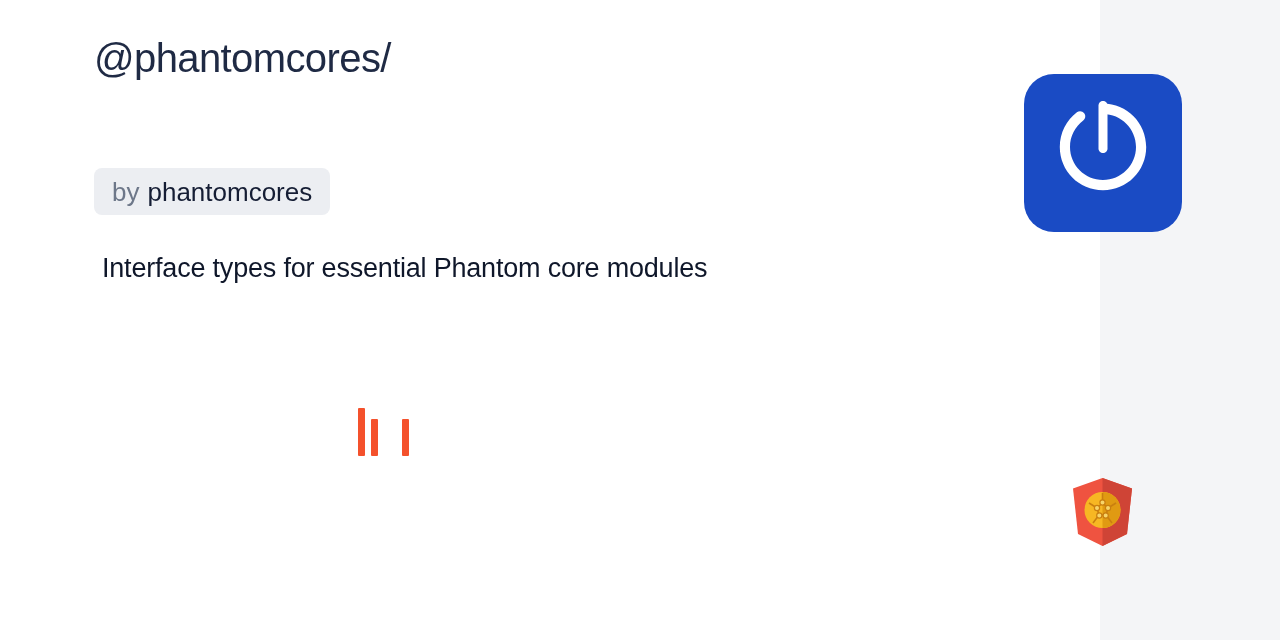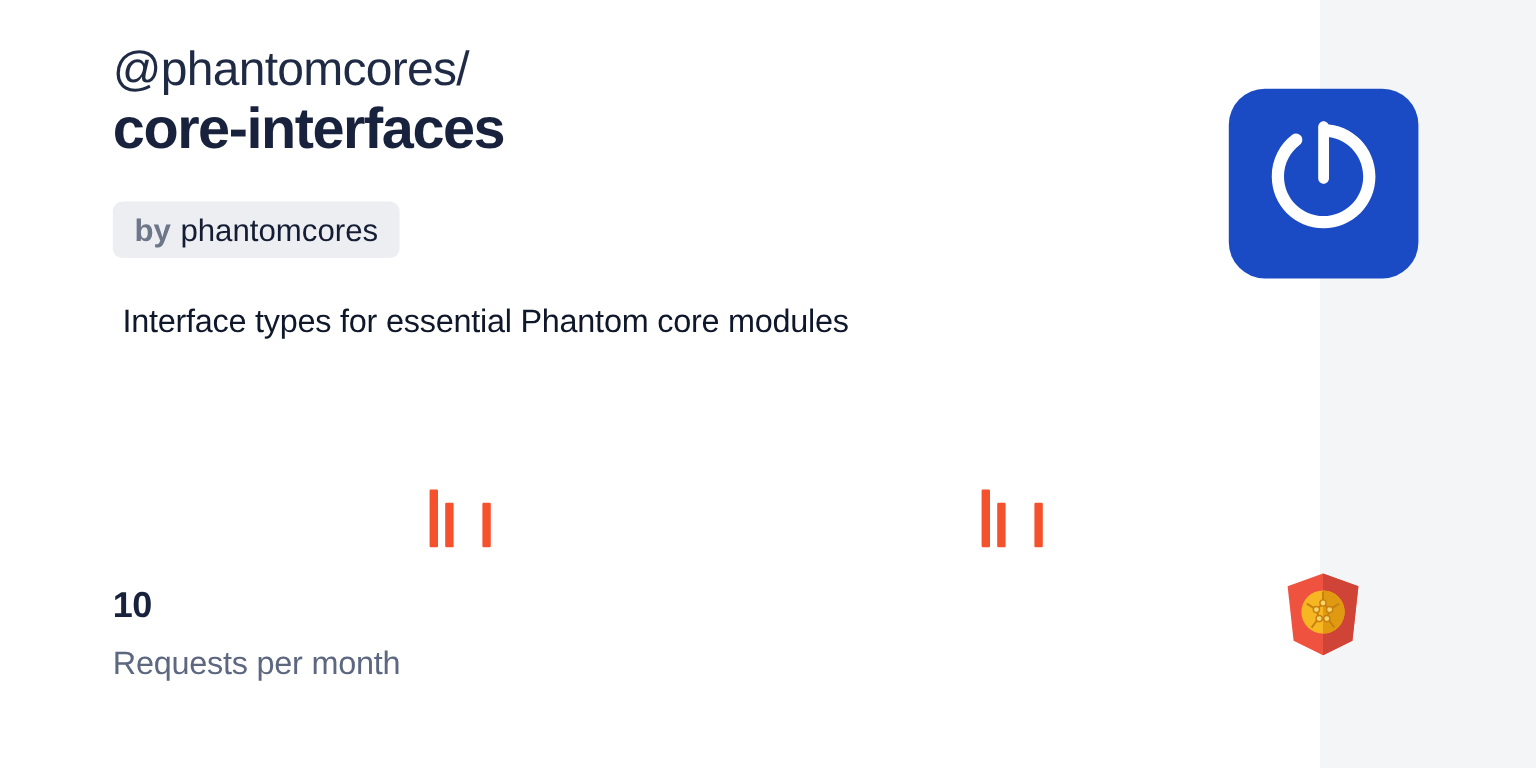--- a/index.html
+++ b/index.html
@@ -98,21 +98,21 @@
     border-radius: 8px;
     height: 47px;
     display: flex;
     align-items: center;
     gap: 8px;
     padding: 0 18px;
     font-size: 26px;
     line-height: 1;
     white-space: nowrap;
   }
-  .badge .lbl { color: #6d7789; font-weight: 700; }
+  .badge .lbl { color: #6d7789; font-weight: 400; }
   .badge .val { color: #151d34; font-weight: 400; }
 
   
   .description {
     position: absolute;
     left: 102px;
     top: 251px;
     font-size: 27px;
     font-weight: 400;
     color: #0f172a;
@@ -204,43 +204,32 @@
         <circle cx="31.5" cy="25.5" r="2.6"></circle>
         <circle cx="26" cy="31" r="2.6"></circle>
         <circle cx="37" cy="31" r="2.6"></circle>
         <circle cx="28.3" cy="38.5" r="2.6"></circle>
         <circle cx="34.7" cy="38.5" r="2.6"></circle>
       </g>
     </svg>
   </div>
 
   <div class="scope">@phantomcores/</div>
-  <h1 class="pkg-name">core-interfaces</h1>
 
   <div class="badge-row">
     <div class="badge">
       <span class="lbl">by</span>
       <span class="val">phantomcores</span>
     </div>
   </div>
 
   <p class="description">Interface types for essential Phantom core modules</p>
 
   <div class="stats">
 
-    <div class="stat">
-      <div class="spark">
-        <div class="spark-bar" style="left:0px;  height:48px;"></div>
-        <div class="spark-bar" style="left:13px; height:37px;"></div>
-        <div class="spark-bar" style="left:26px; height:0px;"></div>
-        <div class="spark-bar" style="left:44px; height:37px;"></div>
-      </div>
-      <div class="stat-value">10</div>
-      <div class="stat-label">Requests per month</div>
-    </div>
 
     <div class="stat">
       <div class="spark">
         <div class="spark-bar" style="left:0px;  height:48px;"></div>
         <div class="spark-bar" style="left:13px; height:37px;"></div>
         <div class="spark-bar" style="left:26px; height:0px;"></div>
         <div class="spark-bar" style="left:44px; height:37px;"></div>
       </div>
     </div>
 

